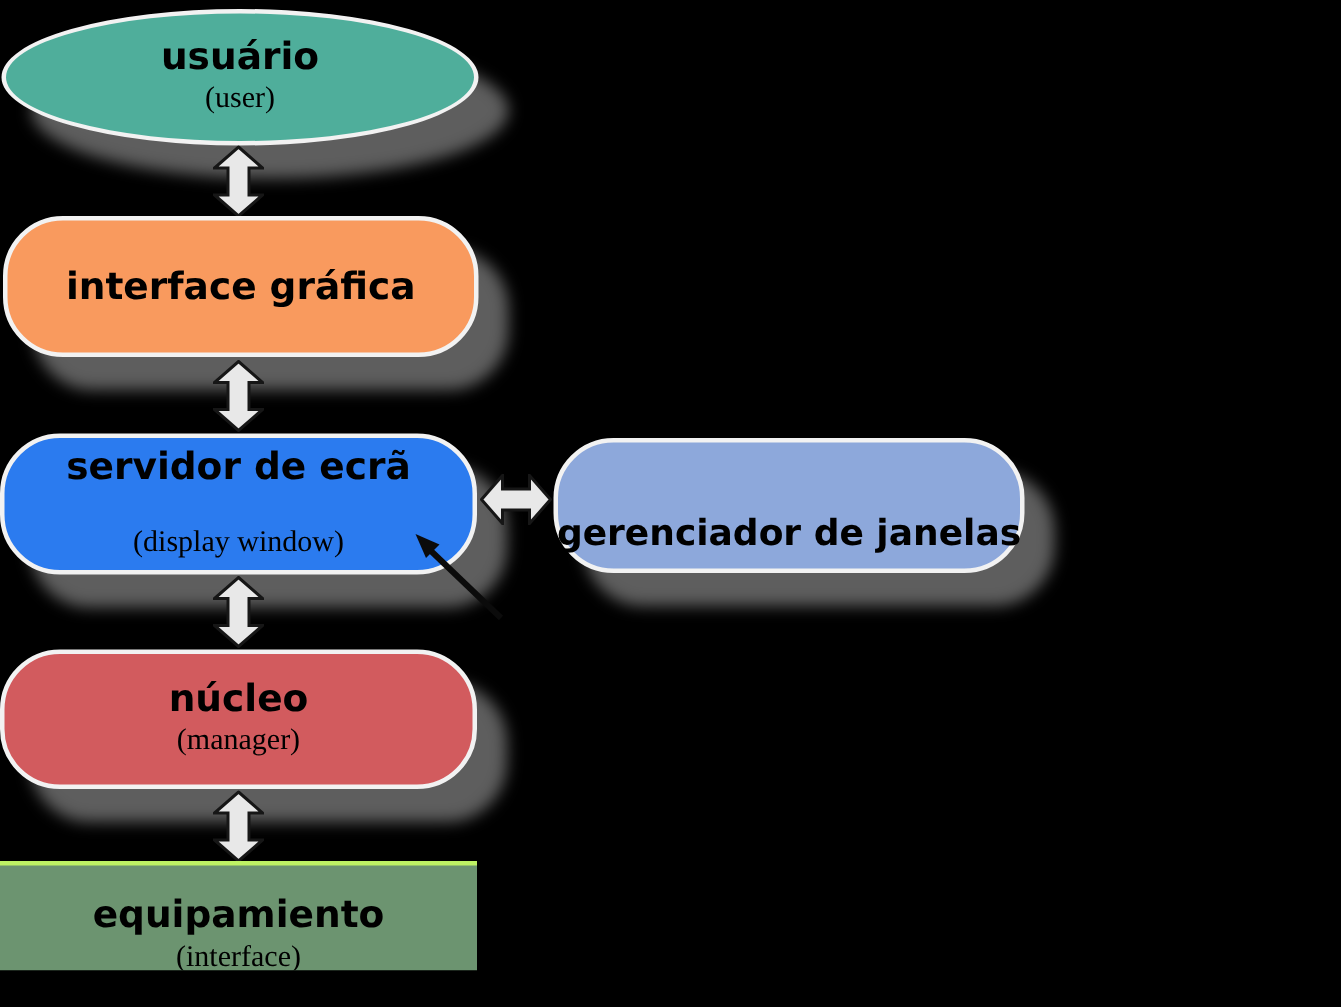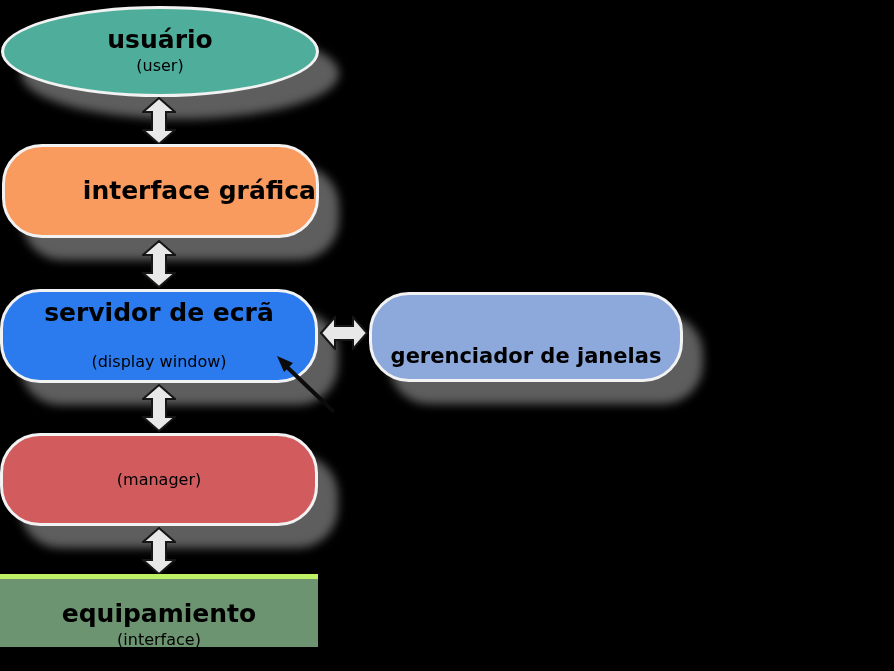--- a/index.html
+++ b/index.html
@@ -27,57 +27,57 @@
     border: 3px solid #f2f2f2;
     box-shadow: 20px 22px 10px 0 rgba(104,104,104,0.9);
   }
   .node-title {
     font-weight: bold;
     font-size: 25px;
     line-height: 1.15;
     white-space: nowrap;
   }
   .node-subtitle {
-    font-size: 16px;
+    font-size: 20px;
     line-height: 1.35;
     white-space: nowrap;
+    font-family: Liberation Serif, serif;
   }
   .node-user {
     left: 1px; top: 6px; width: 318px; height: 91px;
     background: #4fae9b;
     border-radius: 50%;
   }
   .node-gui {
     left: 2px; top: 144px; width: 317px; height: 94px;
     background: #f99a5e;
     border-radius: 40px;
-    align-items: flex-end;
   }
   .node-display {
     left: 0px; top: 289px; width: 318px; height: 94px;
     background: #2b7bef;
     border-radius: 40px;
     gap: 23px;
   }
   .node-wm {
     left: 369px; top: 292px; width: 314px; height: 90px;
     background: #8da8db;
     border-radius: 40px;
   }
-  .node-wm .node-title { font-size: 21px; margin-top: 38px; }
+  .node-wm .node-title { font-size: 24px; margin-top: 38px; }
   .node-kernel {
     left: 0px; top: 433px; width: 318px; height: 93px;
     background: #d25b5e;
     border-radius: 40px;
   }
   .node-hw {
     left: 0px; top: 574px; width: 318px; height: 97px;
     background: #6c9470;
     border: none;
-    border-top: 5px solid #bef264;
+    border-top: 3px solid #bef264;
     border-radius: 0;
     box-shadow: none;
   }
   .arrow {
     position: absolute;
     display: block;
   }
   .arrow polygon {
     fill: #e8e8e8;
     stroke: #161616;
@@ -131,20 +131,21 @@
   <svg class="arrow pointer-arrow" style="left:262px; top:350px;" width="86" height="74" viewBox="0 0 86 74">
     <line x1="72" y1="62" x2="25" y2="17"></line>
     <polygon points="15,6 31,13 22,22"></polygon>
   </svg>
 
   <svg class="arrow" style="left:142px; top:384px;" width="34" height="48" viewBox="0 0 34 48">
     <polygon points="17,1 33,15 24,15 24,33 33,33 17,47 1,33 10,33 10,15 1,15"></polygon>
   </svg>
 
   <div class="node node-kernel">
+    <div class="node-title">núcleo</div>
     <div class="node-subtitle">(manager)</div>
   </div>
 
   <svg class="arrow" style="left:142px; top:527px;" width="34" height="48" viewBox="0 0 34 48">
     <polygon points="17,1 33,15 24,15 24,33 33,33 17,47 1,33 10,33 10,15 1,15"></polygon>
   </svg>
 
   <div class="node node-hw">
     <div class="node-title">equipamiento</div>
     <div class="node-subtitle">(interface)</div>

